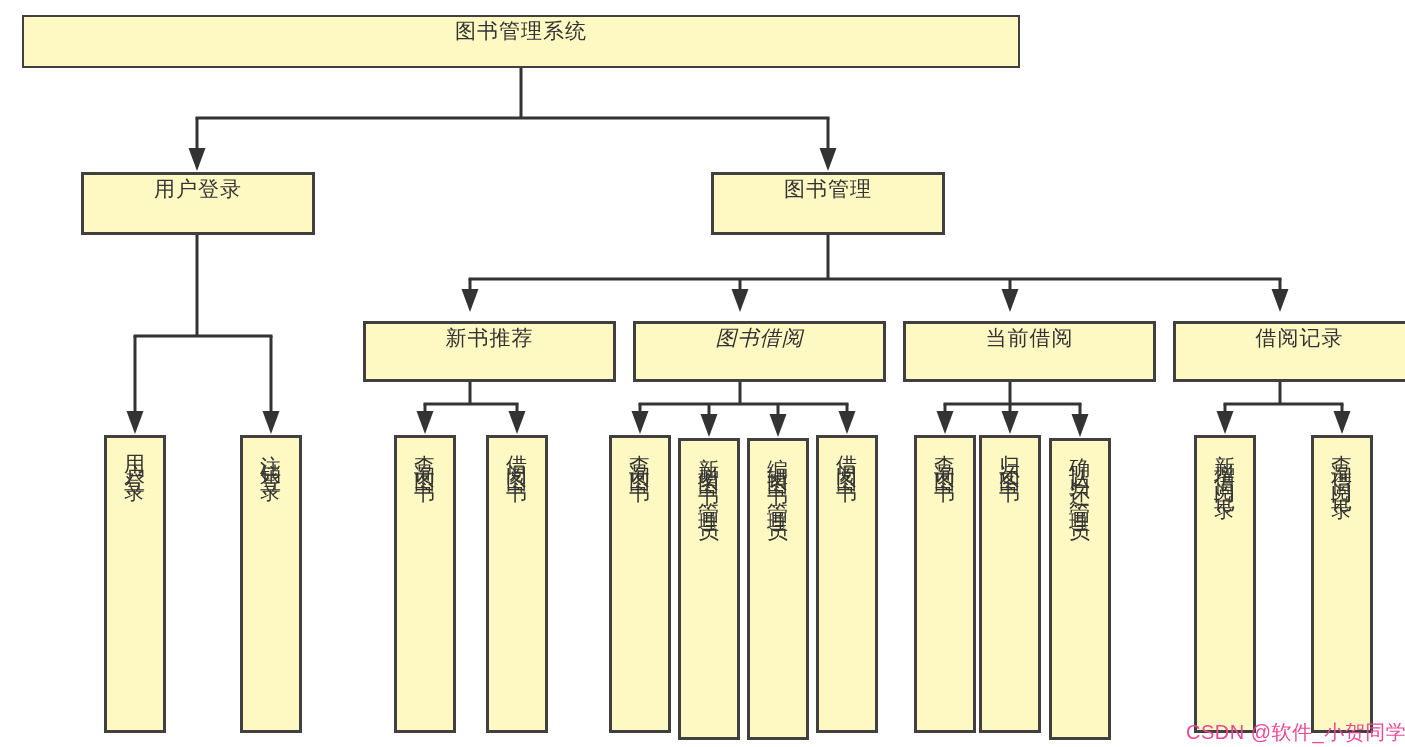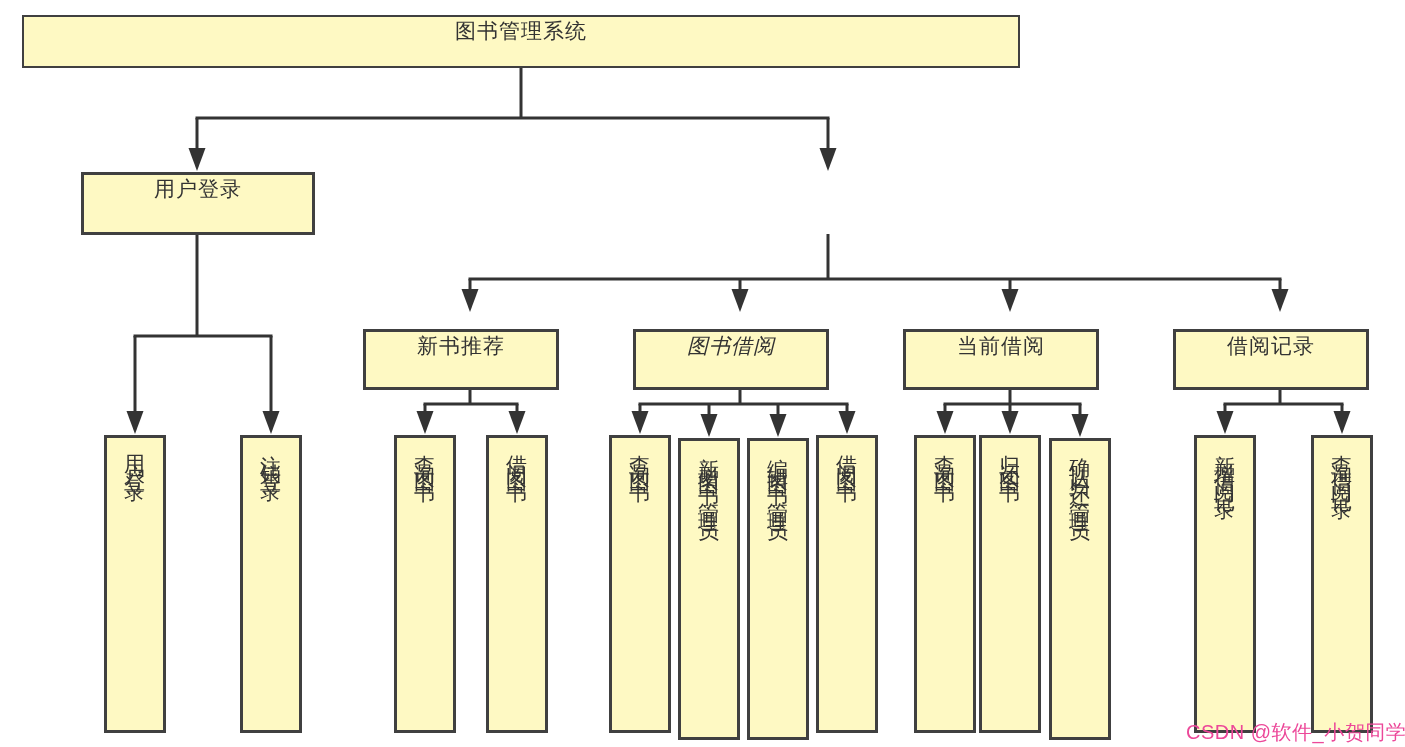--- a/index.html
+++ b/index.html
@@ -8,21 +8,21 @@
     font-family:"Liberation Sans",sans-serif;color:#333333;overflow:hidden;
   }
   .connectors{position:absolute;left:0;top:0;z-index:1;}
   .box{
     position:absolute;background:#fef9c3;border:3px solid #404040;
     box-sizing:border-box;display:flex;align-items:flex-start;justify-content:center;
     z-index:2;
   }
   .root{left:22px;top:15px;width:998px;height:53px;border-width:2px;}
   .l2{top:172px;width:234px;height:63px;}
-  .l3{top:329px;width:196px;height:61px;}
+  .l3{top:321px;width:253px;height:61px;}
   .leaf{top:435px;width:62px;height:298px;}
   .leaf.tall{top:438px;height:302px;}
   .h-label{font-size:21px;letter-spacing:1px;white-space:nowrap;}
   .v-label{
     writing-mode:vertical-rl;text-orientation:mixed;
     font-size:21px;line-height:1;letter-spacing:9px;
   }
   .watermark{
     position:absolute;left:1186px;top:719px;z-index:5;
     font-size:20px;color:#ec4899;white-space:nowrap;letter-spacing:0.5px;
@@ -99,20 +99,23 @@
     </g>
   </svg>
 
   <div class="box root">
     <span class="h-label">图书管理系统</span>
   </div>
 
   <div class="box l2" style="left:81px;">
     <span class="h-label">用户登录</span>
   </div>
+  <div class="box l2" style="left:711px;">
+    <span class="h-label">图书管理</span>
+  </div>
 
   <div class="box l3" style="left:363px;">
     <span class="h-label">新书推荐</span>
   </div>
   <div class="box l3" style="left:633px;font-style:italic;">
     <span class="h-label">图书借阅</span>
   </div>
   <div class="box l3" style="left:903px;">
     <span class="h-label">当前借阅</span>
   </div>

